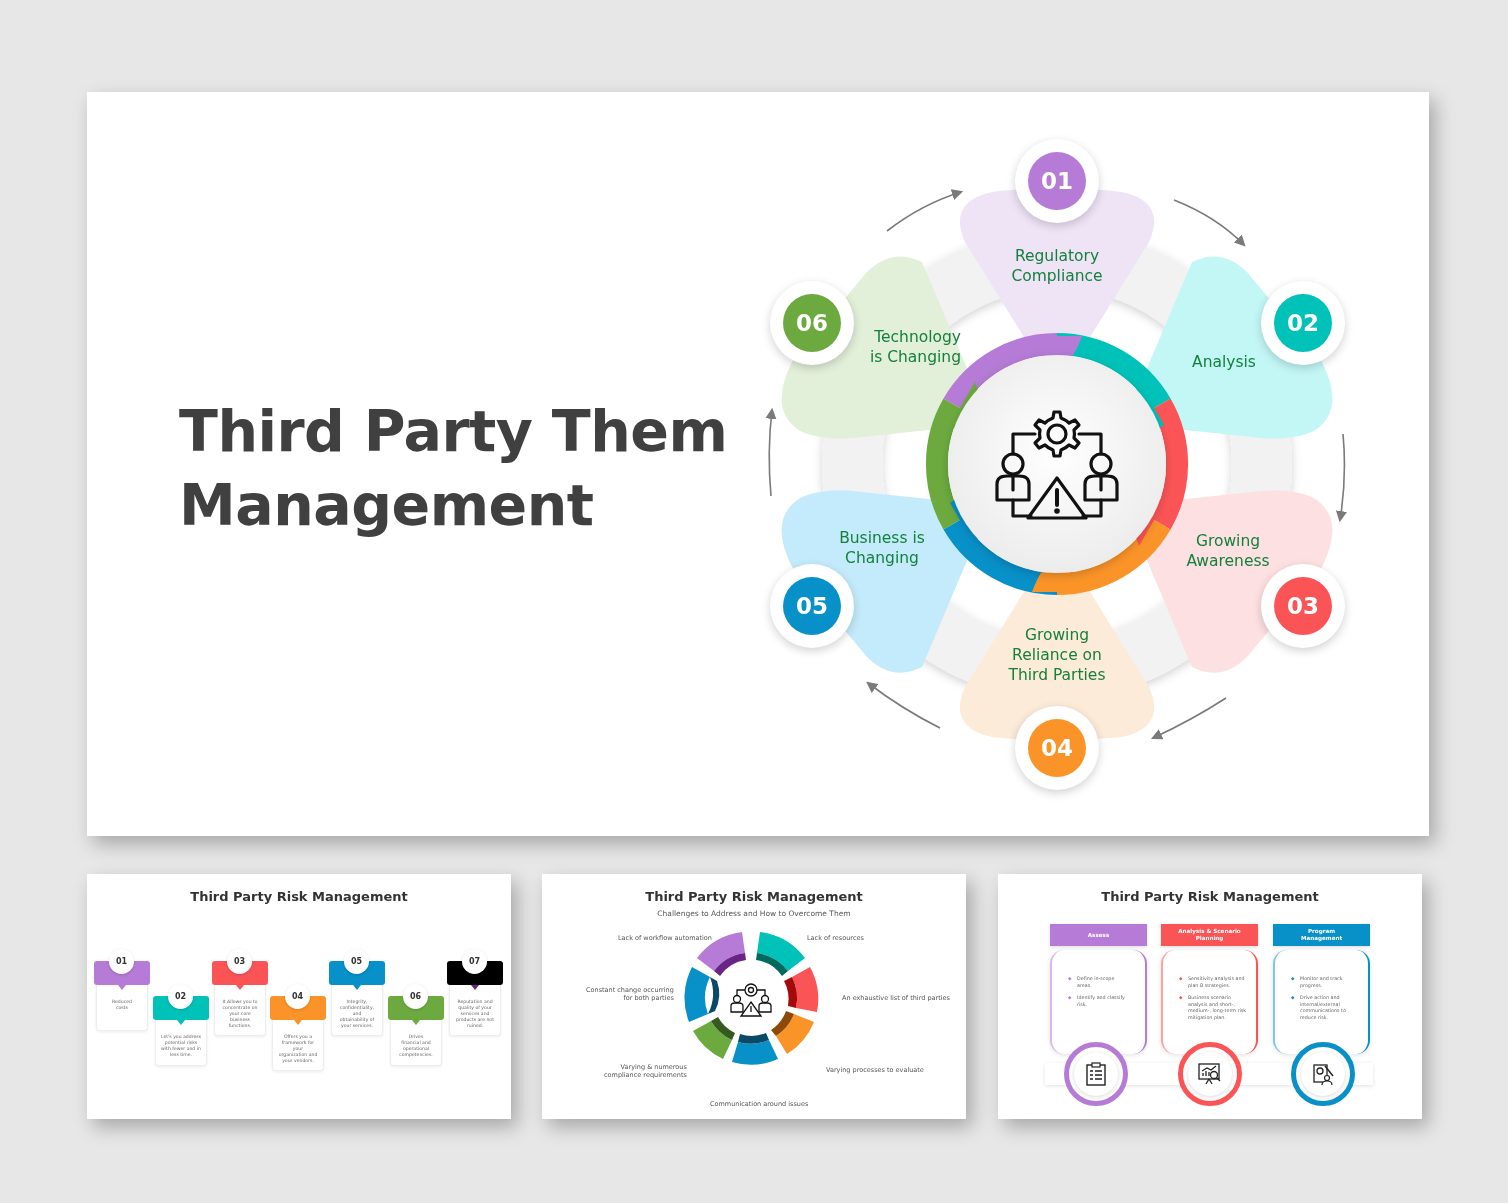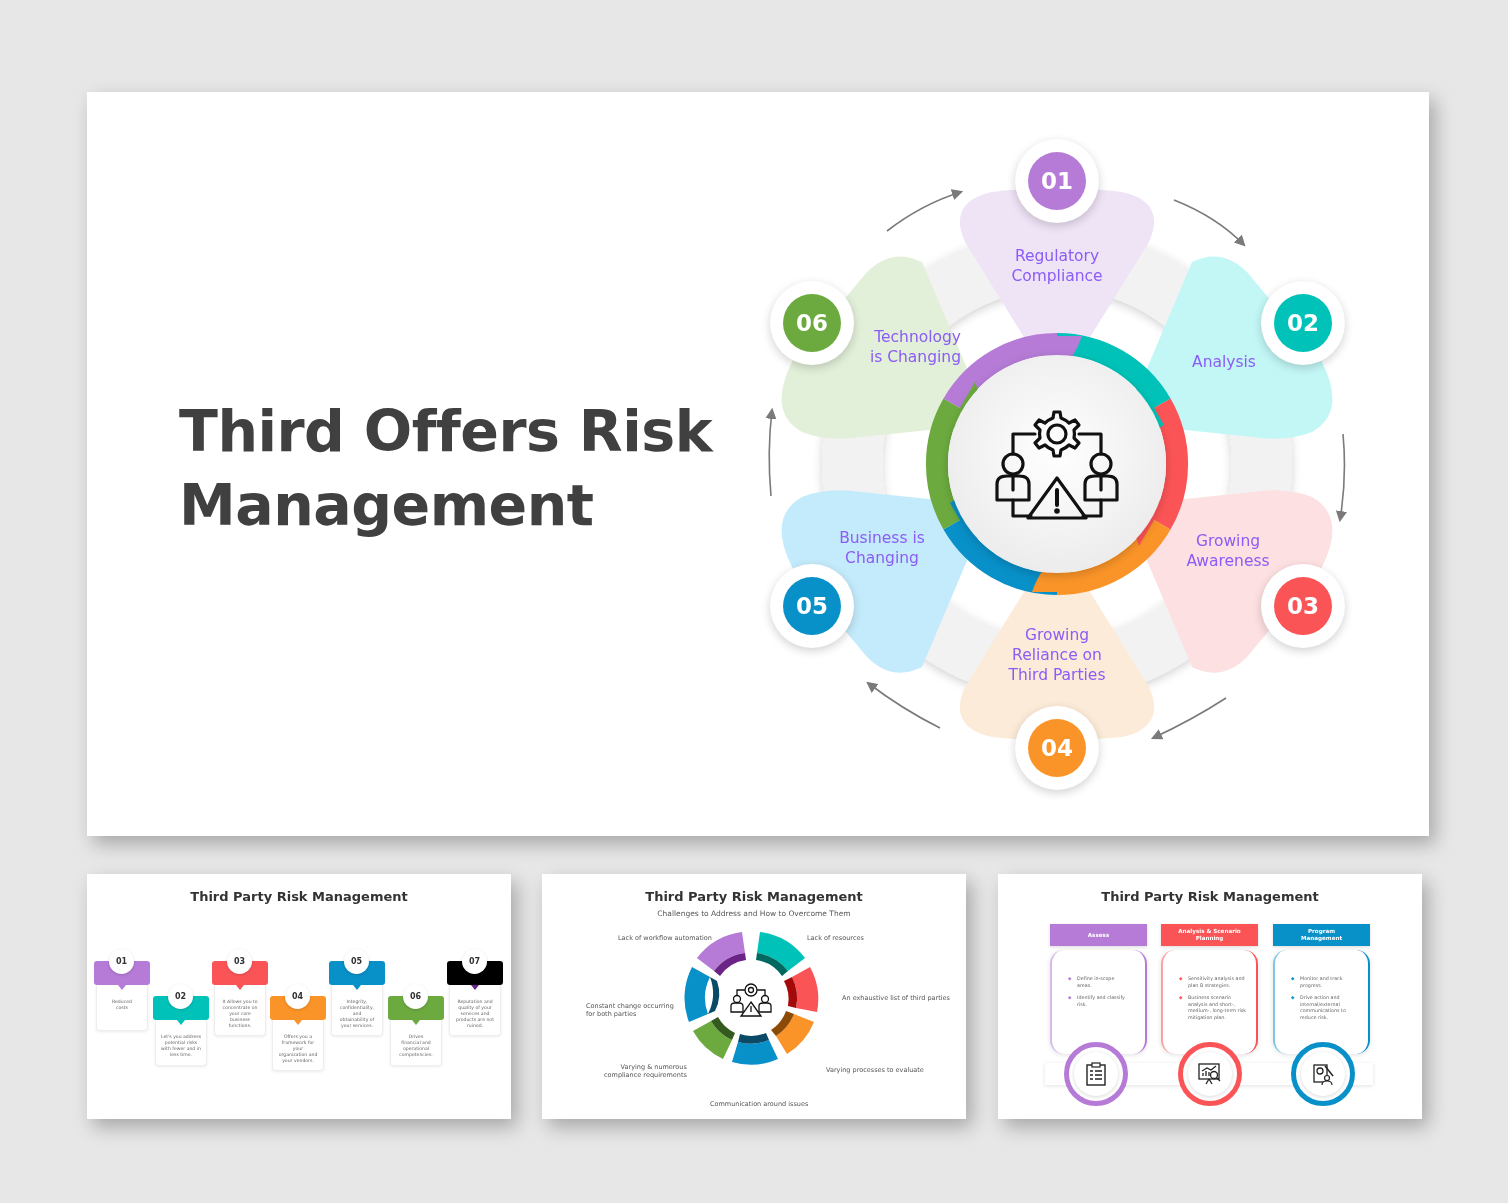--- a/index.html
+++ b/index.html
@@ -10,21 +10,21 @@
   #main-slide { left: 87px; top: 92px; width: 1342px; height: 744px; }
 
   .main-title { position: absolute; left: 92px; top: 302px; font-family: "DejaVu Sans", sans-serif; font-weight: bold; font-size: 57px; line-height: 74px; color: #404040; letter-spacing: -0.5px; white-space: pre-line; }
 
   .cycle { position: absolute; left: 0; top: 0; width: 1342px; height: 744px; }
   .cycle svg { position: absolute; left: 0; top: 0; }
 
   .num-badge { position: absolute; width: 84px; height: 84px; border-radius: 50%; background: #fff; box-shadow: 0 3px 10px rgba(0,0,0,0.18); display: flex; align-items: center; justify-content: center; }
   .num-badge .inner { width: 58px; height: 58px; border-radius: 50%; color: #fff; font-weight: bold; font-size: 23px; display: flex; align-items: center; justify-content: center; }
 
-  .petal-label { position: absolute; width: 150px; text-align: center; font-size: 15.5px; line-height: 20px; color: #8b5cf6; white-space: pre-line; }
+  .petal-label { position: absolute; width: 150px; text-align: center; font-size: 15.5px; line-height: 20px; color: #15803d; white-space: pre-line; }
 
   
   .thumb { top: 874px; width: 424px; height: 245px; }
   #thumb-1 { left: 87px; }
   #thumb-2 { left: 542px; }
   #thumb-3 { left: 998px; }
   .thumb-title { position: absolute; left: 0; right: 0; top: 15px; text-align: center; font-weight: bold; font-size: 13px; color: #333; }
   .thumb-sub { position: absolute; left: 0; right: 0; top: 35px; text-align: center; font-size: 7.5px; color: #555; }
 
   
@@ -44,21 +44,21 @@
   .col-card li { font-size: 4.8px; line-height: 6.5px; color: #666; margin-bottom: 6px; position: relative; padding-left: 9px; white-space: pre-line; }
   .col-card li::before { content: "\25C6"; position: absolute; left: 0; top: 0; font-size: 4.5px; color: var(--c); }
   .bar-strip { position: absolute; left: 47px; top: 189px; width: 328px; height: 22px; background: #fff; box-shadow: 0 1px 4px rgba(0,0,0,0.12); }
   .col-ring { position: absolute; top: 168px; width: 64px; height: 64px; border-radius: 50%; border: 5px solid; background: #fff; display: flex; align-items: center; justify-content: center; }
   .col-ring .inner { width: 44px; height: 44px; border-radius: 50%; background: #fff; box-shadow: 0 1px 4px rgba(0,0,0,0.15); display: flex; align-items: center; justify-content: center; }
 </style>
 </head>
 <body>
 
 <div class="slide" id="main-slide">
-  <div class="main-title">Third Offers Risk
+  <div class="main-title">Third Party Them
 Management</div>
 
   <div class="cycle">
     <svg width="1342" height="744" viewBox="0 0 1342 744">
       <defs>
         <filter id="sh" x="-30%" y="-30%" width="160%" height="160%">
           <feDropShadow dx="0" dy="3" stdDeviation="5" flood-color="#000" flood-opacity="0.18"></feDropShadow>
         </filter>
         <radialGradient id="cg" cx="50%" cy="45%" r="55%">
           <stop offset="0%" stop-color="#ffffff"></stop>
@@ -286,21 +286,21 @@
         <circle cx="-14" cy="1" r="3.5"></circle>
           <circle cx="14" cy="1" r="3.5"></circle>
         <path d="M-20,14 L-20,8 Q-20,5 -16,5 L-12,5 Q-8,5 -8,8 L-8,14 Z M8,14 L8,8 Q8,5 12,5 L16,5 Q20,5 20,8 L20,14 Z"></path>
         <path d="M0,4 L10,18 L-10,18 Z M0,8 L0,14"></path>
       </g>
     </g>
   </svg>
 
   <div class="ring-label" style="left:70px;top:60px;">Lack of workflow automation</div>
   <div class="ring-label" style="left:259px;top:60px;">Lack of resources</div>
-  <div class="ring-label" style="left:38px;top:128px;text-align:left;">Constant change occurring
+  <div class="ring-label" style="left:38px;top:112px;text-align:right;">Constant change occurring
 for both parties</div>
   <div class="ring-label" style="left:294px;top:120px;">An exhaustive list of third parties</div>
   <div class="ring-label" style="left:56px;top:189px;text-align:right;">Varying &amp; numerous
 compliance requirements</div>
   <div class="ring-label" style="left:278px;top:192px;">Varying processes to evaluate</div>
   <div class="ring-label" style="left:162px;top:226px;">Communication around issues</div>
 </div>
 
 <div class="slide thumb" id="thumb-3">
   <div class="thumb-title">Third Party Risk Management</div>

